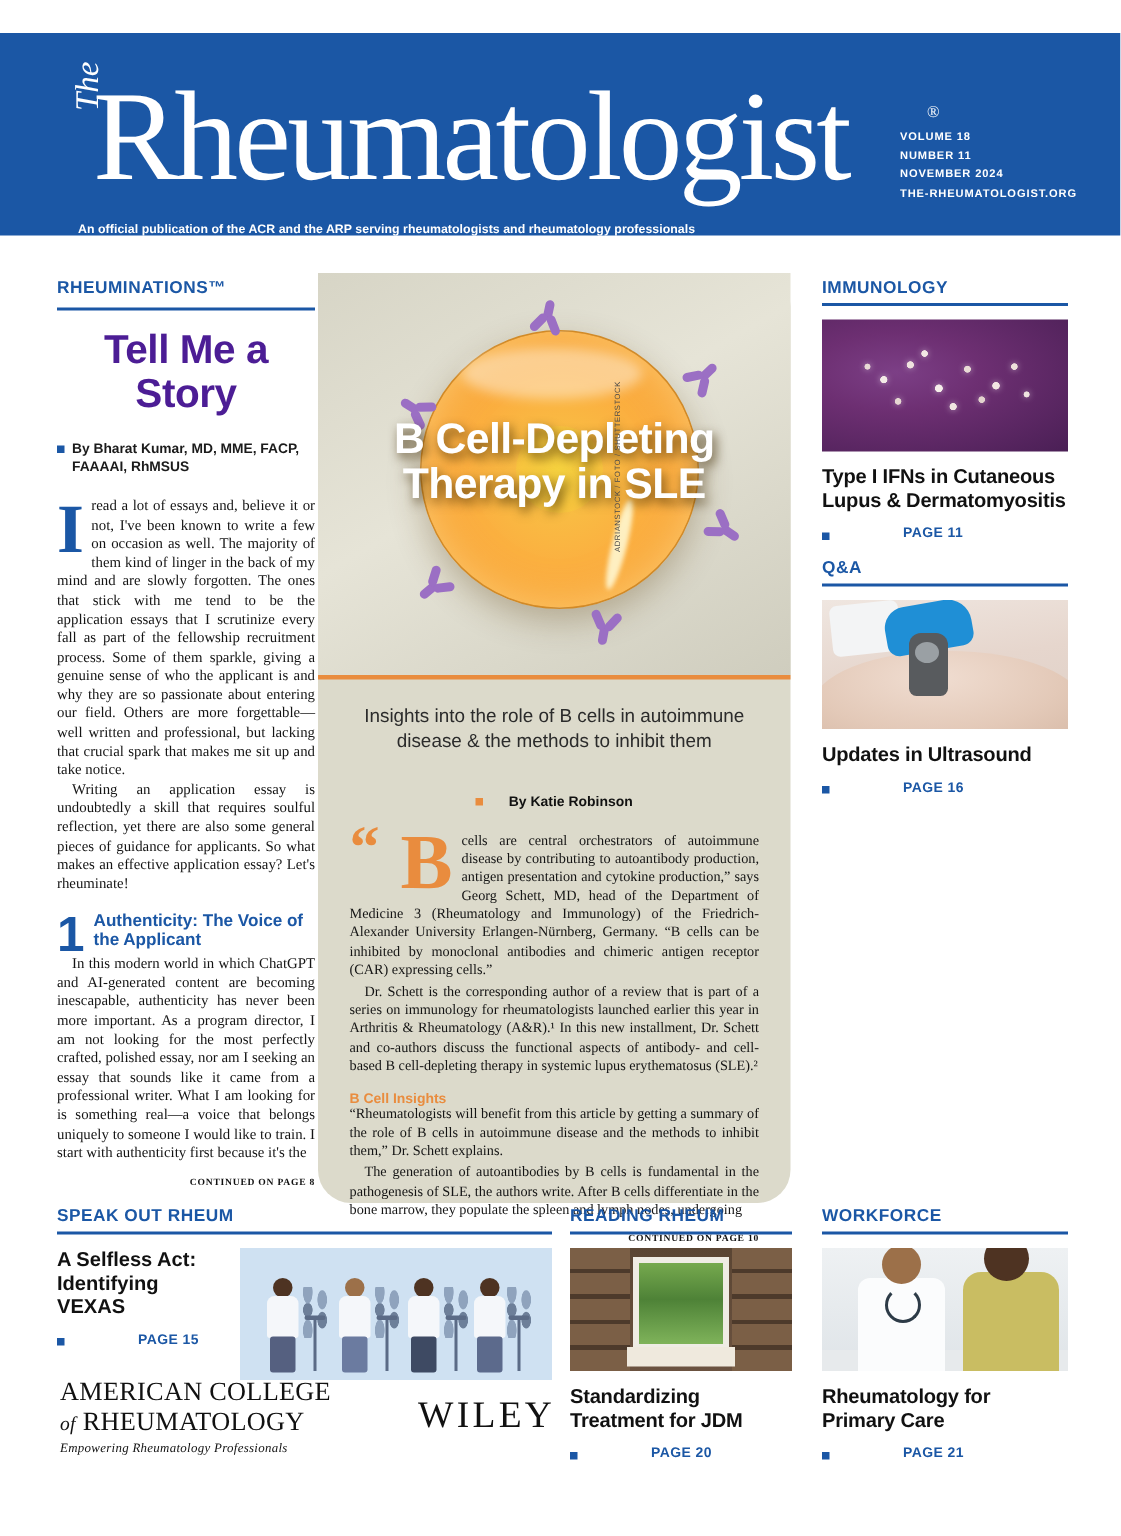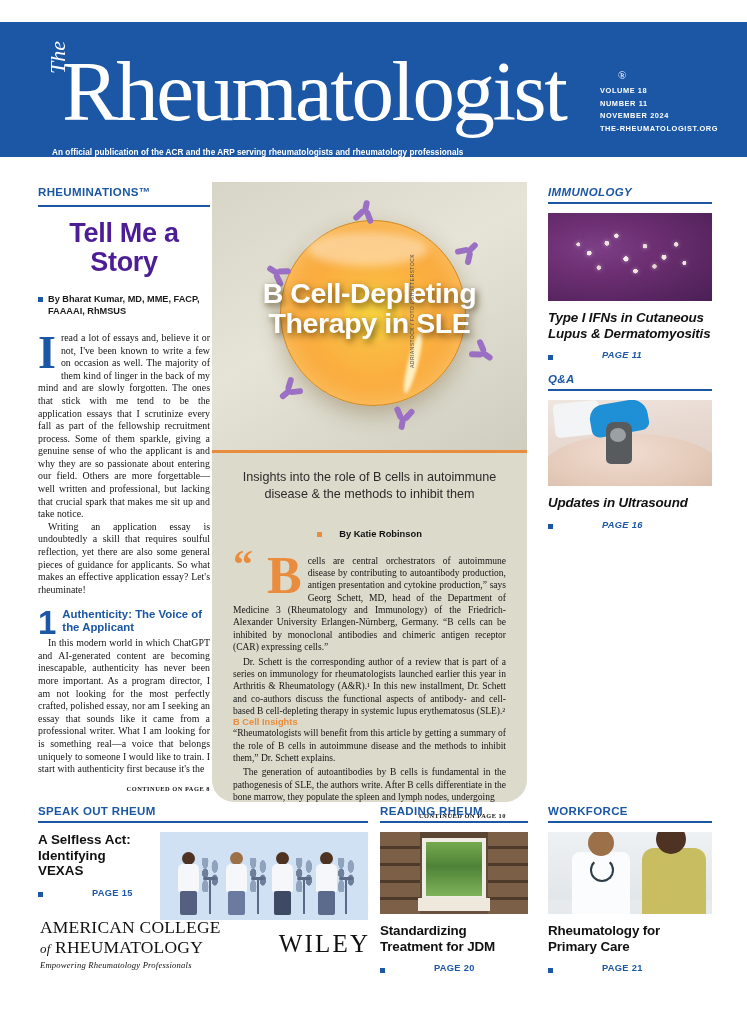--- a/index.html
+++ b/index.html
@@ -170,26 +170,26 @@
   .qdropcap {
     float: left; color: #e98c3e; font-family: "Liberation Serif", serif;
     font-size: 52px; line-height: 0.74; font-weight: bold;
     margin: 2px 6px 0 34px;
   }
   .ctr-serif {
     font-family: "Liberation Serif", serif; font-size: 9.5px;
     line-height: 1.3; color: #141414; text-align: justify;
   }
   .sub-orange {
-    color: #e98c3e; font-size: 9.3px; font-weight: bold; 
+    color: #e98c3e; font-size: 9.3px; font-weight: bold; margin-top: 10px;
   }
 
   
   .right-col { position: absolute; left: 548px; top: 186px; width: 164px; }
-  .rc-block { margin-bottom: 13px; font-style: italic; }
+  .rc-block { margin-bottom: 13px; }
   .thumb { width: 164px; background: #ddd; position: relative; overflow: hidden; }
   .t-immuno {
     height: 88px;
     background: radial-gradient(ellipse at 30% 40%, #7c3f86 0%, #6d2f72 35%, #4a1f55 100%);
   }
   .molecule {
     position: absolute; left: 14px; top: 14px; width: 136px; height: 58px;
     background:
       radial-gradient(circle at 20% 45%, #f3eae6 0 2.2px, transparent 2.6px),
       radial-gradient(circle at 33% 28%, #efe3df 0 2.2px, transparent 2.6px),

